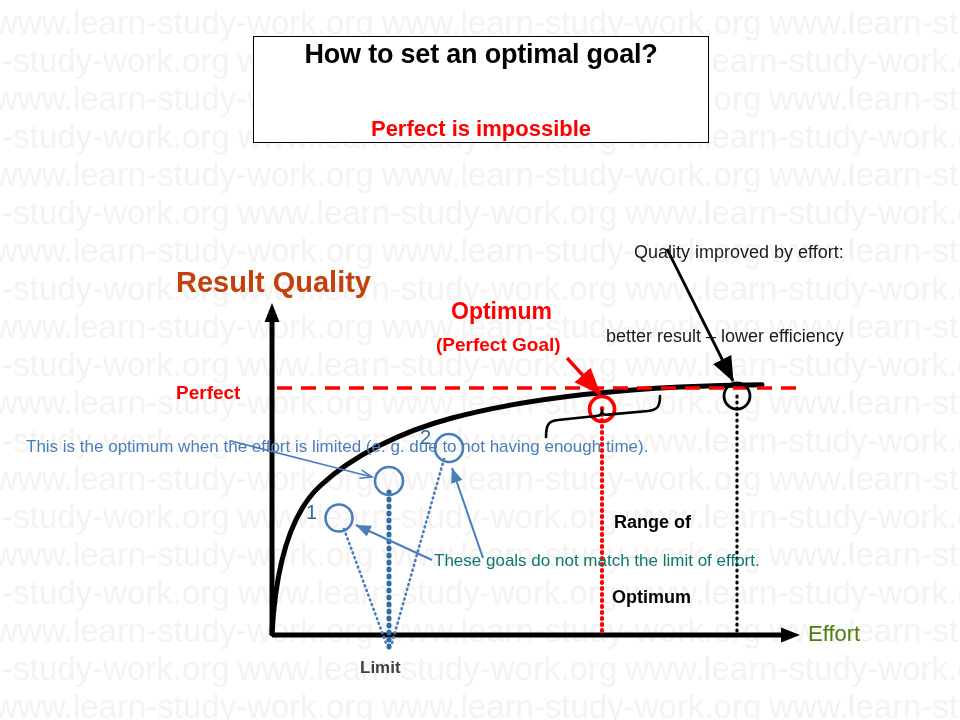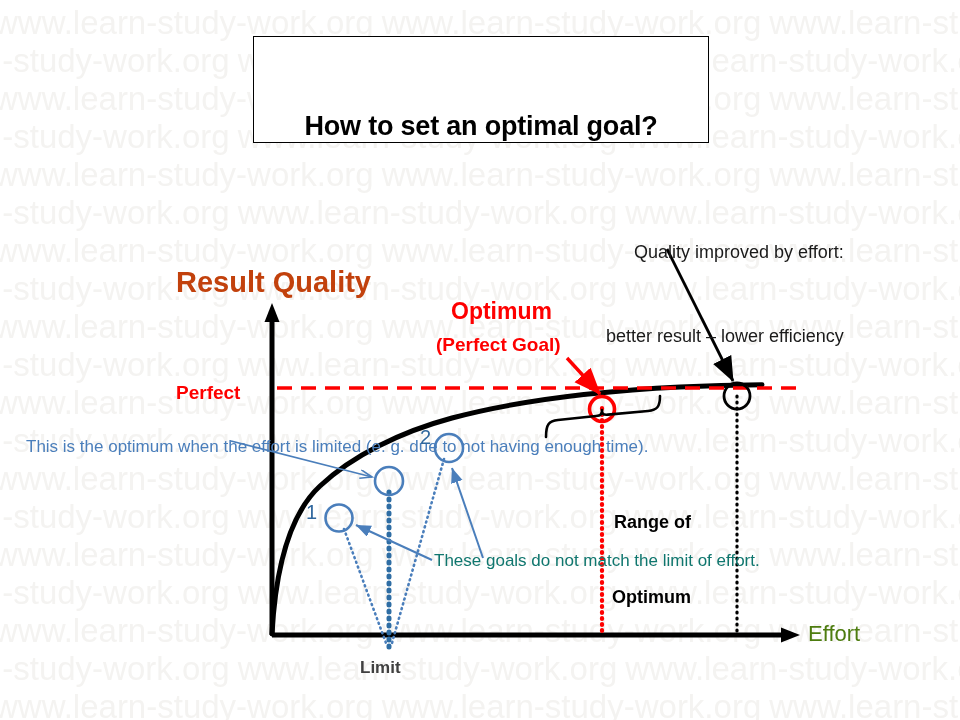--- a/index.html
+++ b/index.html
@@ -31,21 +31,21 @@
     font-weight:400;
   }
   .wm-row span{margin-right:8px;}
 
   
   #title-box{
     position:absolute;left:253px;top:36px;width:456px;height:107px;
     border:1.5px solid #000;background:#fff;
     box-sizing:border-box;
     z-index:5;
-    display:flex;flex-direction:column;align-items:center;justify-content:flex-end;
+    display:flex;flex-direction:column;align-items:center;justify-content:space-between;
   }
   #title-main{
     font-size:27px;font-weight:bold;color:#000;letter-spacing:-0.2px;
     margin-top:2px;
   }
   #title-sub{
     font-size:22px;font-weight:bold;color:#fe0000;margin-top:11px;
   }
 
   
@@ -155,20 +155,21 @@
     <line x1="667" y1="249" x2="733" y2="381" stroke="#000" stroke-width="2.8" marker-end="url(#ah-black-thin)"></line>
 
     <line x1="231" y1="441" x2="372" y2="477" stroke="#4a7ebb" stroke-width="1.5" marker-end="url(#ah-blue-open)"></line>
 
     <line x1="432" y1="560" x2="356" y2="525" stroke="#4a7ebb" stroke-width="2" marker-end="url(#ah-blue)"></line>
     <line x1="483" y1="558" x2="452" y2="468" stroke="#4a7ebb" stroke-width="2" marker-end="url(#ah-blue)"></line>
   </svg>
 
   <div id="title-box">
     <div id="title-main">How to set an optimal goal?</div>
+    <div id="title-sub">Perfect is impossible</div>
   </div>
 
   <div class="tx" id="lbl-result-quality">Result Quality</div>
   <div class="tx" id="lbl-effort">Effort</div>
   <div class="tx" id="lbl-perfect">Perfect</div>
   <div class="tx" id="lbl-limit">Limit</div>
 
   <div class="tx" id="lbl-optimum">Optimum</div>
   <div class="tx" id="lbl-optimum-sub">(Perfect Goal)</div>
 

